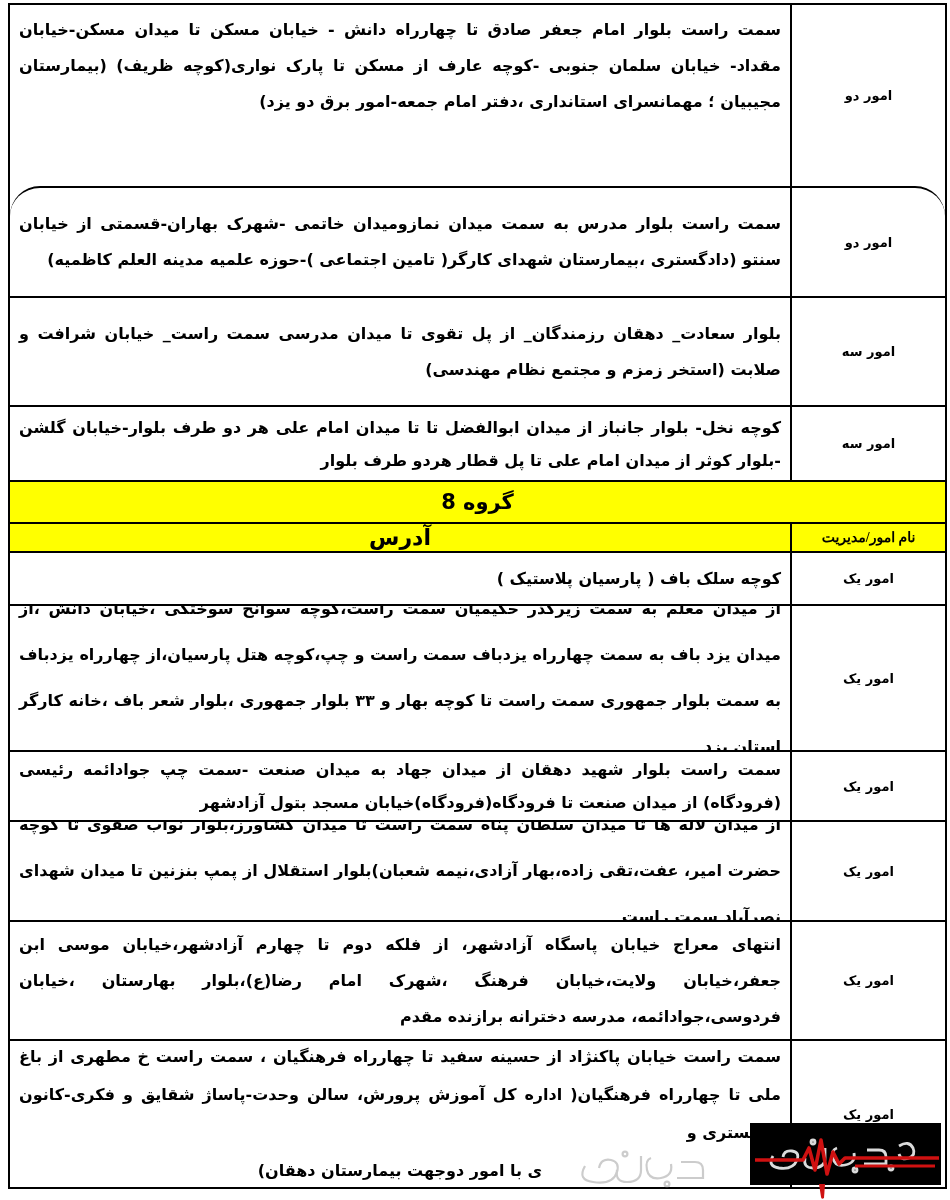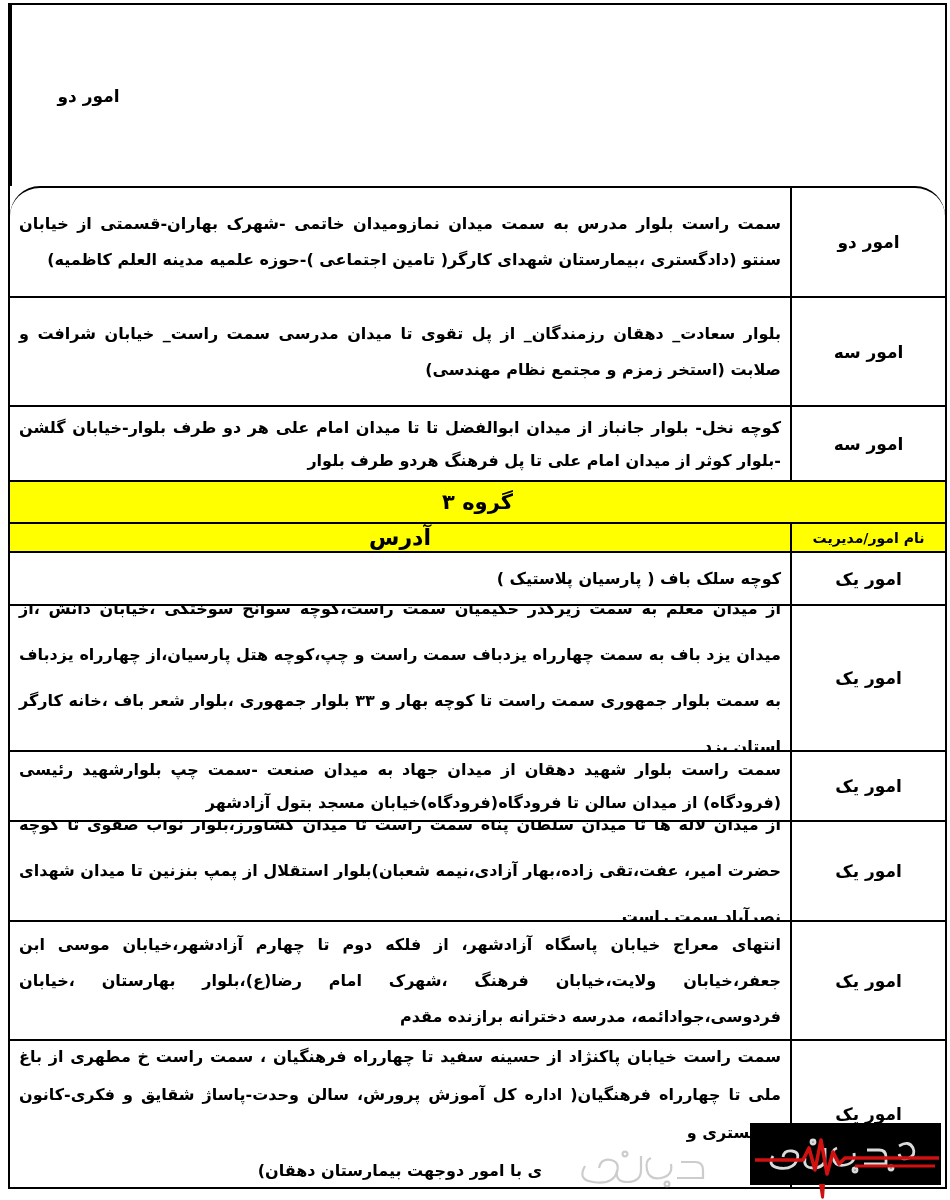--- a/index.html
+++ b/index.html
@@ -6,50 +6,53 @@
   body{font-family:"DejaVu Sans",sans-serif;color:#000;}
   .sheet{position:relative;width:950px;height:1200px;background:#fff;}
   .tbl{position:absolute;left:8px;top:3px;width:935px;border:2px solid #000;background:#fff;}
   .row{display:flex;flex-direction:row;overflow:hidden;}
   .row + .row{border-top:2px solid #000;}
   .addr{flex:1 1 auto;display:flex;align-items:center;overflow:hidden;padding:0 9px;}
   .addr-text{width:100%;direction:rtl;text-align:justify;text-align-last:right;
              font-weight:bold;font-size:16px;line-height:36px;}
   .dept{width:153px;flex:0 0 153px;border-left:2px solid #000;display:flex;
         align-items:center;justify-content:center;}
-  .dept-text{direction:rtl;font-weight:bold;font-size:17px;}
+  .dept-text{direction:rtl;font-weight:bold;font-size:13px;}
   
   .r1{height:181px;}  .r1 .addr{align-items:flex-start;padding-top:7px;}
   .r2{height:108px;border-radius:30px;}
   .r3{height:107px;}
   .r4{height:73px;}   .r4 .addr-text{line-height:33px;}
   .rg{height:40px;background:#ffff00;}
   .rg .group-text{width:100%;text-align:center;direction:rtl;font-weight:bold;font-size:21px;}
   .rg{display:flex;align-items:center;}
   .rh{height:27px;background:#ffff00;}
   .rh .addr{justify-content:center;}
   .rh .addr-text{text-align:center;text-align-last:center;font-size:22px;line-height:27px;}
-  .rh .dept-text{font-size:14px;}
+  .rh .dept-text{font-size:14px;font-family:Liberation Serif, serif;}
   .r5{height:51px;}
   .r6{height:144px;}  .r6 .addr-text{line-height:46px;}
   .r7{height:68px;}   .r7 .addr-text{line-height:33px;}
   .r8{height:98px;}   .r8 .addr-text{line-height:46px;}
   .r9{height:117px;}  .r9 .addr-text{line-height:36px;}
   .r10{height:146px;} .r10 .addr-text{line-height:38px;}
   .tail-line{direction:rtl;text-align:center;text-align-last:center;}
   
   .wm{position:absolute;left:555px;top:1118px;width:395px;height:82px;z-index:10;pointer-events:none;}
 </style>
 </head>
 <body>
 
 <div class="sheet">
   <div class="tbl">
 
     <div class="row r1">
+      <div class="addr">
+        <div class="addr-text">سمت راست بلوار امام جعفر صادق تا چهارراه دانش - خیابان مسکن تا میدان مسکن-خیابان مقداد- خیابان سلمان جنوبی -کوچه عارف از مسکن تا پارک نواری(کوچه ظریف) (بیمارستان مجیبیان ؛ مهمانسرای استانداری ،دفتر امام جمعه-امور برق دو یزد)</div>
+      </div>
       <div class="dept">
         <div class="dept-text">امور دو</div>
       </div>
     </div>
 
     <div class="row r2">
       <div class="addr">
         <div class="addr-text">سمت راست بلوار مدرس به سمت میدان نمازومیدان خاتمی -شهرک بهاران-قسمتی از خیابان سنتو (دادگستری ،بیمارستان شهدای کارگر( تامین اجتماعی )-حوزه علمیه مدینه العلم کاظمیه)</div>
       </div>
       <div class="dept">
@@ -61,29 +64,29 @@
       <div class="addr">
         <div class="addr-text">بلوار سعادت_ دهقان رزمندگان_ از پل تقوی تا میدان مدرسی سمت راست_ خیابان شرافت و صلابت (استخر زمزم و مجتمع نظام مهندسی)</div>
       </div>
       <div class="dept">
         <div class="dept-text">امور سه</div>
       </div>
     </div>
 
     <div class="row r4">
       <div class="addr">
-        <div class="addr-text">کوچه نخل- بلوار جانباز از میدان ابوالفضل تا  تا میدان امام علی هر دو طرف بلوار-خیابان گلشن  -بلوار کوثر از میدان امام علی تا پل فرهنگ  هردو طرف بلوار</div>
+        <div class="addr-text">کوچه نخل- بلوار جانباز از میدان ابوالفضل تا  تا میدان امام علی هر دو طرف بلوار-خیابان گلشن  -بلوار کوثر از میدان امام علی تا پل قطار  هردو طرف بلوار</div>
       </div>
       <div class="dept">
         <div class="dept-text">امور سه</div>
       </div>
     </div>
 
     <div class="row rg">
-      <div class="group-text">گروه ۳</div>
+      <div class="group-text">گروه 8</div>
     </div>
 
     <div class="row rh">
       <div class="addr">
         <div class="addr-text">آدرس</div>
       </div>
       <div class="dept">
         <div class="dept-text">نام امور/مدیریت</div>
       </div>
     </div>
@@ -101,21 +104,21 @@
       <div class="addr">
         <div class="addr-text">از میدان معلم به سمت زیرگذر حکیمیان سمت راست،کوچه سوانح سوختگی ،خیابان دانش ،از میدان یزد باف به سمت چهارراه یزدباف سمت راست و چپ،کوچه هتل پارسیان،از چهارراه یزدباف به سمت بلوار جمهوری سمت راست تا کوچه بهار و ۳۳ بلوار جمهوری ،بلوار شعر باف ،خانه کارگر استان یزد</div>
       </div>
       <div class="dept">
         <div class="dept-text">امور یک</div>
       </div>
     </div>
 
     <div class="row r7">
       <div class="addr">
-        <div class="addr-text">سمت راست بلوار شهید دهقان از میدان جهاد به میدان صنعت -سمت چپ بلوارشهید رئیسی (فرودگاه) از میدان سالن تا فرودگاه(فرودگاه)خیابان مسجد بتول آزادشهر</div>
+        <div class="addr-text">سمت راست بلوار شهید دهقان از میدان جهاد به میدان صنعت -سمت چپ جوادائمه رئیسی (فرودگاه) از میدان صنعت تا فرودگاه(فرودگاه)خیابان مسجد بتول آزادشهر</div>
       </div>
       <div class="dept">
         <div class="dept-text">امور یک</div>
       </div>
     </div>
 
     <div class="row r8">
       <div class="addr">
         <div class="addr-text">از میدان لاله ها تا میدان سلطان پناه سمت راست تا میدان کشاورز،بلوار نواب صفوی تا کوچه حضرت امیر، عفت،تقی زاده،بهار آزادی،نیمه شعبان)بلوار استقلال از پمپ بنزنین تا میدان شهدای نصرآباد سمت راست</div>
       </div>

